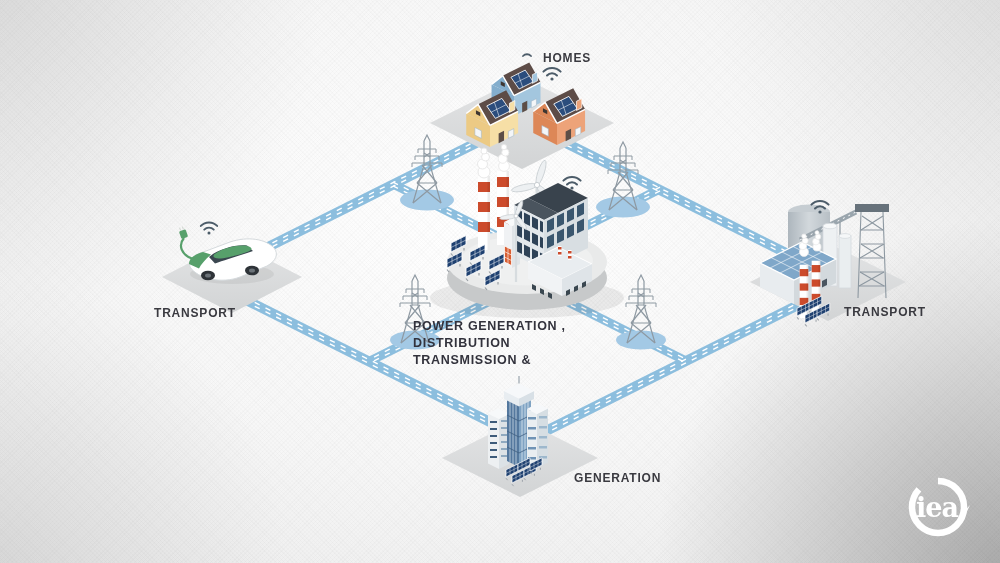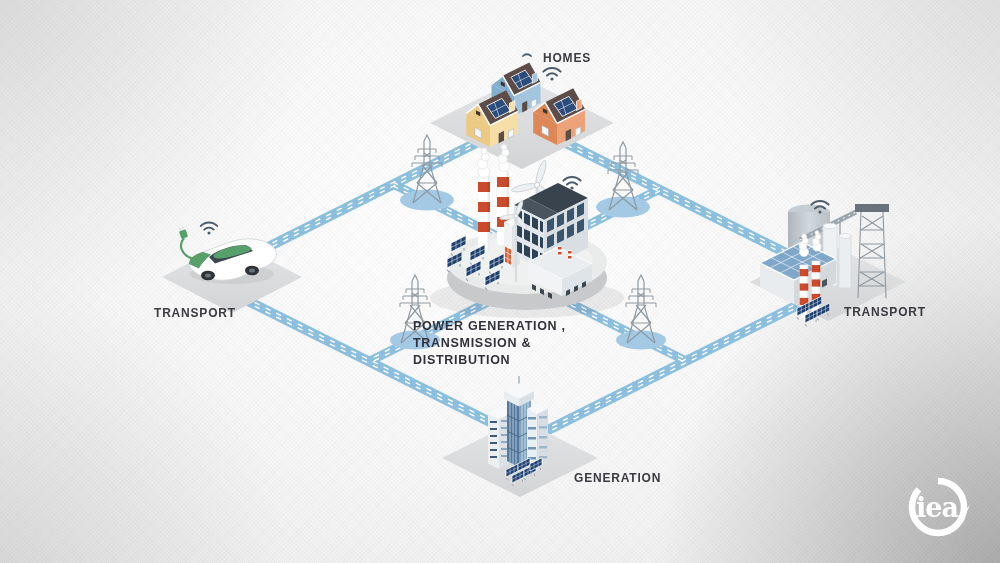--- a/index.html
+++ b/index.html
@@ -389,17 +389,17 @@
     <text x="937" y="517" text-anchor="middle" fill="#FFFFFF" font-family="DejaVu Serif, serif" font-weight="bold" font-size="27" letter-spacing="-1">iea</text>
   </g>
 </svg>
 
 <div class="lbl" style="left:543px; top:51px;">HOMES</div>
 <div class="lbl" style="left:154px; top:306px;text-align:center;">TRANSPORT</div>
 <div class="lbl" style="left:844px; top:305px;">TRANSPORT</div>
 <div class="lbl" style="left:574px; top:471px;">GENERATION</div>
 <div class="center-label">
   <div>POWER GENERATION ,</div>
+  <div>DISTRIBUTION</div>
   <div>TRANSMISSION &amp;</div>
-  <div>DISTRIBUTION</div>
 </div>
 
 </div>
 
 </body></html>

